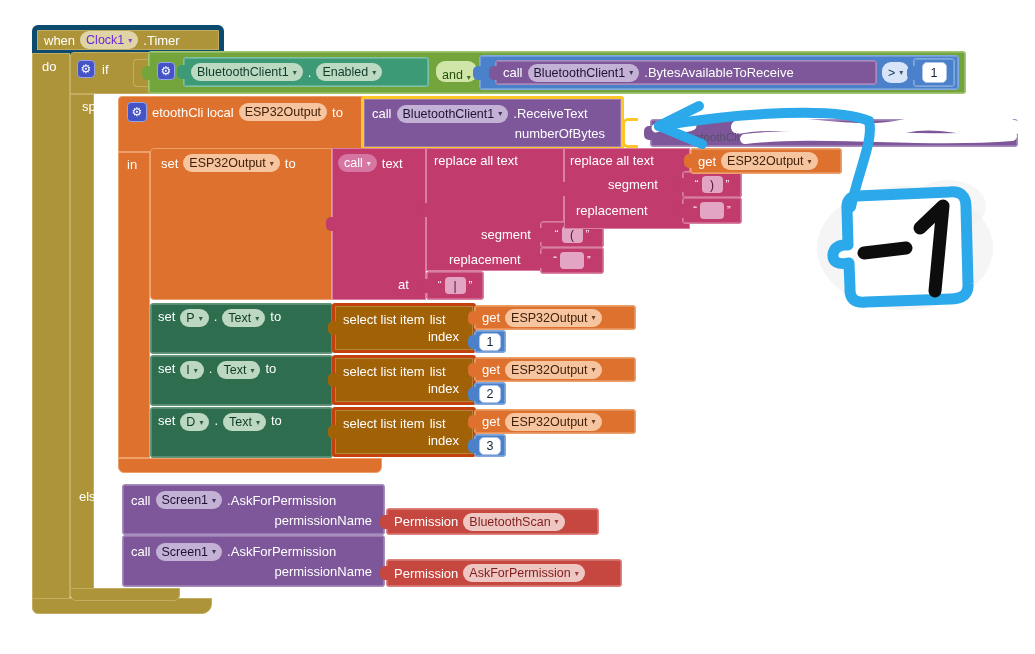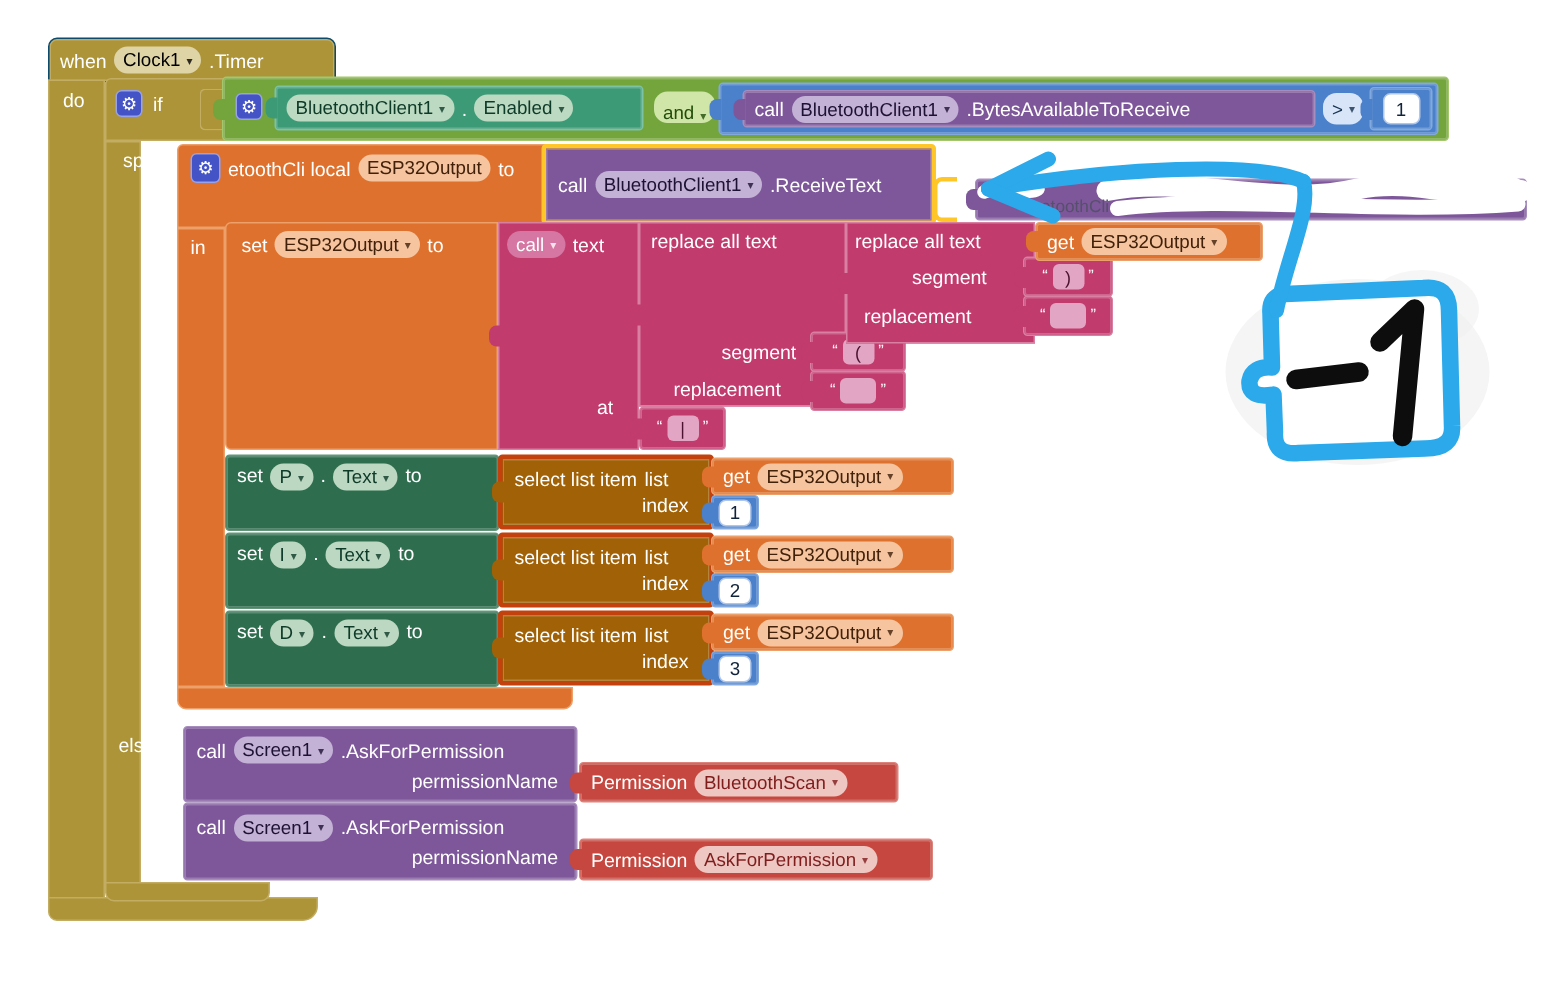--- a/index.html
+++ b/index.html
@@ -7,35 +7,35 @@
           font-family:"Liberation Sans",sans-serif;font-size:13px;}
   .abs{position:absolute;box-sizing:border-box;}
   .blk{position:absolute;box-sizing:border-box;display:flex;align-items:center;gap:5px;
        padding:0 7px;color:#fff;border-radius:3px;white-space:nowrap;
        box-shadow:inset 0 0 0 1px rgba(255,255,255,.22);}
   .col{flex-direction:column;align-items:stretch;justify-content:space-evenly;gap:0;}
   .rowline{display:flex;align-items:center;gap:5px;}
   .olive{background:#AD9439;border:1px solid #C6B express;}
   .olive{background:#AD9439;border:1px solid #C8B express;}
   
-  .olive{background:#AD9439;border:1px solid #0c4a6e;}
+  .olive{background:#AD9439;border:5px solid #0c4a6e;}
   .green{background:#74A53C;border:1px solid #a3c86c;}
   .teal{background:#3D9A77;border:1px solid #7cc3a6;}
   .purple{background:#7D5799;border:1px solid #a78cbe;}
   .orange{background:#DD712D;border:1px solid #eda069;}
   .magenta{background:#C23B6D;border:1px solid #d87fa2;}
   .lblue{background:#a16207;border:3px solid #c2410c;text-align:right;}
   .mblue{background:#4B80CA;border:1px solid #82a9de;}
   .dgreen{background:#2E6E4F;border:1px solid #639579;}
   .red{background:#C5473F;border:1px solid #dd837c;}
   .label{position:absolute;color:#fff;white-space:nowrap;}
   .pill{border-radius:9px;padding:0 6px;height:18px;display:inline-flex;align-items:center;
         gap:4px;font-size:12.5px;color:#222;background:#E8E3C8;white-space:nowrap;}
   .arr{font-size:8px;opacity:.8;line-height:1;margin-top:1px;}
-  .p-olive{background:#DFD4A6;color:#000000;}
+  .p-olive{background:#DFD4A6;color:#6d28d9;}
   .p-teal{background:#BCDAC2;color:#0e3a28;}
   .p-purple{background:#C3B1D6;color:#1d1233;}
   .p-orange{background:#F6C49F;color:#42210a;}
   .p-dgreen{background:#BCD8C2;color:#0e3a28;}
   .p-red{background:#EFC7C2;color:#7f1d1d;}
   .p-magenta{background:#D577A2;color:#fff;}
   .p-mblue{background:#D8E5F8;color:#16324e;}
   .p-lgreen{background:#CFE6A8;color:#234d0a;}
   .gear{width:18px;height:18px;min-width:18px;background:#4453C6;border:1px solid #97a2e8;
         border-radius:4px;color:#fff;font-size:12px;display:inline-flex;align-items:center;
@@ -128,20 +128,23 @@
 
   <div class="blk purple col hl" style="left:361px;top:96px;width:263px;height:54px;padding:2px 8px;">
     <div class="rowline">
       <span>call</span>
       <span class="pill p-purple">
         <span>BluetoothClient1</span>
         <span class="arr">▾</span>
       </span>
       <span>.ReceiveText</span>
     </div>
+    <div class="rowline endR" style="padding-right:8px;">
+      <span>numberOfBytes</span>
+    </div>
   </div>
   <div class="abs" style="left:622px;top:118px;width:16px;height:30px;border:3px solid #FFC629;border-right:none;border-radius:6px 0 0 6px;"></div>
 
   <div class="blk purple plug" style="left:650px;top:119px;width:368px;height:28px;"></div>
 
   <div class="abs orange" style="left:150px;top:148px;width:182px;height:152px;border:1px solid #eda069;border-radius:4px 0 0 4px;"></div>
   <div class="blk" style="left:154px;top:152px;width:176px;height:22px;background:transparent;box-shadow:none;">
     <span>set</span>
     <span class="pill p-orange">
       <span>ESP32Output</span>
@@ -151,21 +154,21 @@
   </div>
 
   <div class="abs magenta plug" style="position:absolute;left:332px;top:148px;width:94px;height:152px;border:1px solid #d87fa2;"></div>
   <div class="blk" style="left:335px;top:152px;width:90px;height:22px;background:transparent;box-shadow:none;padding:0 3px;">
     <span class="pill p-magenta">
       <span>call</span>
       <span class="arr" style="color:#fff;">▾</span>
     </span>
     <span style="color:#fff;">text</span>
   </div>
-  <span class="label" style="left:398px;top:264px;">at</span>
+  <span class="label" style="left:398px;top:277px;">at</span>
   <div class="blk magenta plug" style="left:426px;top:271px;width:58px;height:29px;justify-content:center;gap:3px;">
     <span class="quote">“</span>
     <span class="qfield">|</span>
     <span class="quote">”</span>
   </div>
 
   <div class="abs magenta plug" style="position:absolute;left:426px;top:148px;width:138px;height:123px;border:1px solid #d87fa2;"></div>
   <span class="label" style="left:434px;top:153px;">replace all text</span>
   <span class="label" style="left:481px;top:227px;">segment</span>
   <div class="blk magenta plug" style="left:540px;top:221px;width:64px;height:27px;justify-content:center;gap:3px;">

